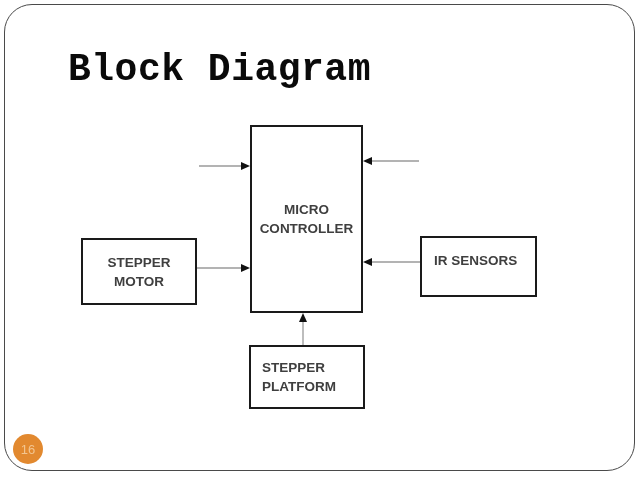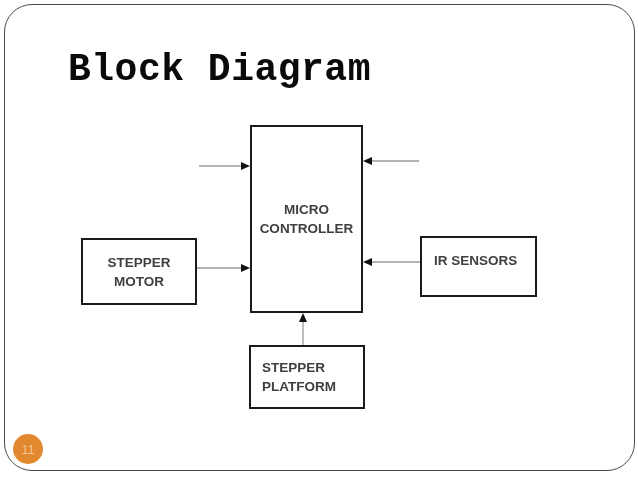--- a/index.html
+++ b/index.html
@@ -132,17 +132,17 @@
 CONTROLLER</div>
 
 
     <div class="node node-ir">IR SENSORS</div>
 
     <div class="node node-circular">STEPPER
 PLATFORM</div>
   </div>
 
   <div class="page-badge">
-    <span>11</span>
+    <span>16</span>
   </div>
 
 
 </div>
 
 </body></html>

